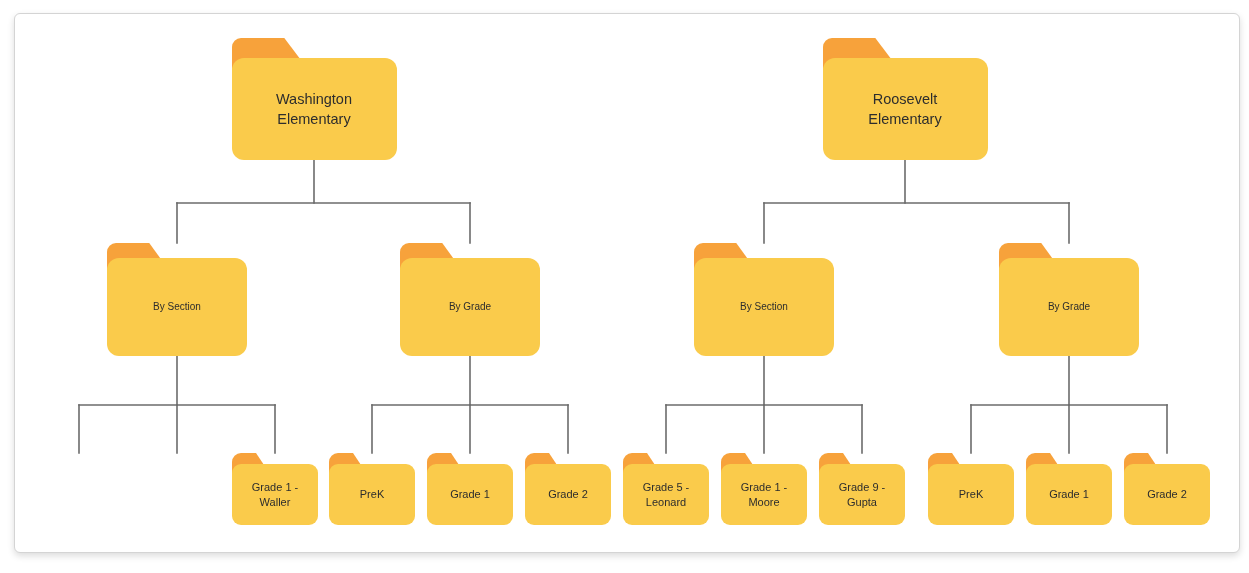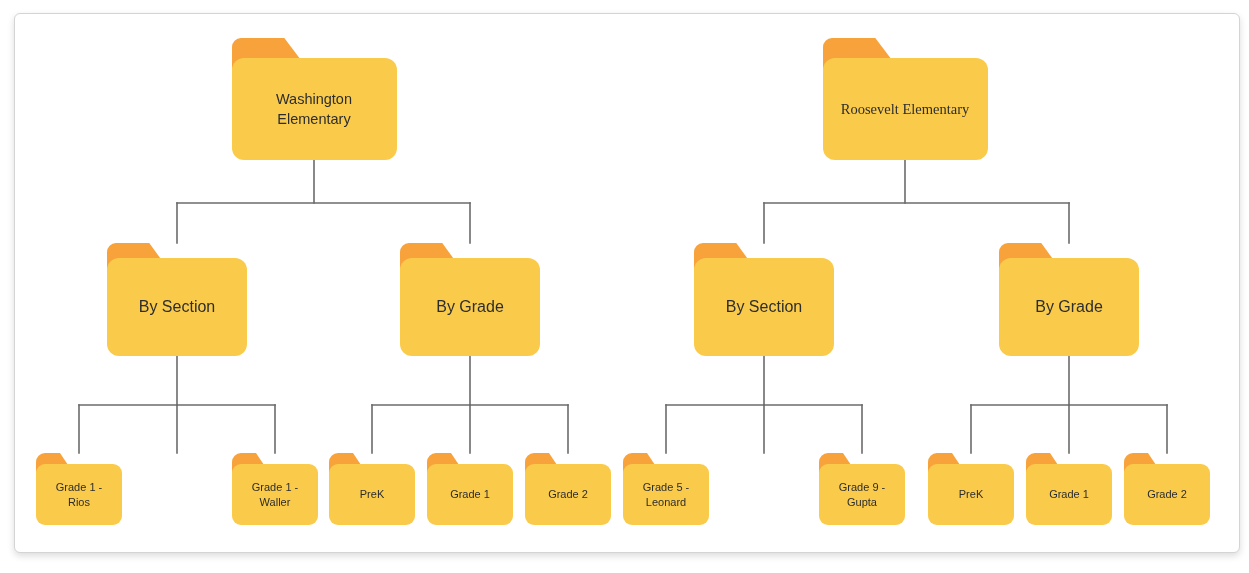--- a/index.html
+++ b/index.html
@@ -25,21 +25,21 @@
     position:absolute; left:0; right:0; bottom:0;
     background:var(--body); color:var(--text);
     display:flex; align-items:center; justify-content:center;
     text-align:center;
   }
   .f-root { width:165px; height:122px; }
   .f-root .tab   { width:80px; height:36px; }
   .f-root .fbody { top:20px; border-radius:12px; font-size:14.5px; line-height:1.38; padding:0 16px; }
   .f-mid  { width:140px; height:113px; }
   .f-mid .tab    { width:64px; height:30px; }
-  .f-mid .fbody  { top:15px; border-radius:12px; font-size:16px; line-height:1.35; padding:0 12px; }
+  .f-mid .fbody  { top:15px; border-radius:12px; font-size:10px; line-height:1.35; padding:0 12px; }
   .f-leaf { width:86px; height:72px; }
   .f-leaf .tab   { width:40px; height:24px; clip-path:polygon(0 0, 60% 0, 100% 100%, 0 100%); }
   .f-leaf .fbody { top:11px; border-radius:9px; font-size:11px; line-height:1.35; padding:0 9px; }
 </style>
 </head>
 <body>
 
 <div class="page">
   <div class="panel"></div>
   <svg class="wires" width="1249" height="573">
@@ -78,26 +78,20 @@
         <div class="fbody">
           <span>Washington Elementary</span>
         </div>
       </div>
       <div class="folder f-mid" style="left: 107px; top: 243px;">
         <span class="tab"></span>
         <div class="fbody">
           <span>By Section</span>
         </div>
       </div>
-      <div class="folder f-leaf" style="left: 36px; top: 453px;">
-        <span class="tab"></span>
-        <div class="fbody">
-          <span>Grade 1 - Rios</span>
-        </div>
-      </div>
       <div class="folder f-leaf" style="left: 232px; top: 453px;">
         <span class="tab"></span>
         <div class="fbody">
           <span>Grade 1 - Waller</span>
         </div>
       </div>
       <div class="folder f-mid" style="left: 400px; top: 243px;">
         <span class="tab"></span>
         <div class="fbody">
           <span>By Grade</span>
@@ -114,36 +108,42 @@
         <div class="fbody">
           <span>Grade 1</span>
         </div>
       </div>
       <div class="folder f-leaf" style="left: 525px; top: 453px;">
         <span class="tab"></span>
         <div class="fbody">
           <span>Grade 2</span>
         </div>
       </div>
-      <div class="folder f-root" style="left: 822.5px; top: 38px; font-family: Liberation Serif, serif;">
+      <div class="folder f-root" style="left: 822.5px; top: 38px;">
         <span class="tab"></span>
         <div class="fbody">
           <span>Roosevelt Elementary</span>
         </div>
       </div>
       <div class="folder f-mid" style="left: 694px; top: 243px;">
         <span class="tab"></span>
         <div class="fbody">
           <span>By Section</span>
         </div>
       </div>
       <div class="folder f-leaf" style="left: 623px; top: 453px;">
         <span class="tab"></span>
         <div class="fbody">
           <span>Grade 5 - Leonard</span>
+        </div>
+      </div>
+      <div class="folder f-leaf" style="left: 721px; top: 453px;">
+        <span class="tab"></span>
+        <div class="fbody">
+          <span>Grade 1 - Moore</span>
         </div>
       </div>
       <div class="folder f-leaf" style="left: 819px; top: 453px;">
         <span class="tab"></span>
         <div class="fbody">
           <span>Grade 9 - Gupta</span>
         </div>
       </div>
       <div class="folder f-mid" style="left: 999px; top: 243px;">
         <span class="tab"></span>

